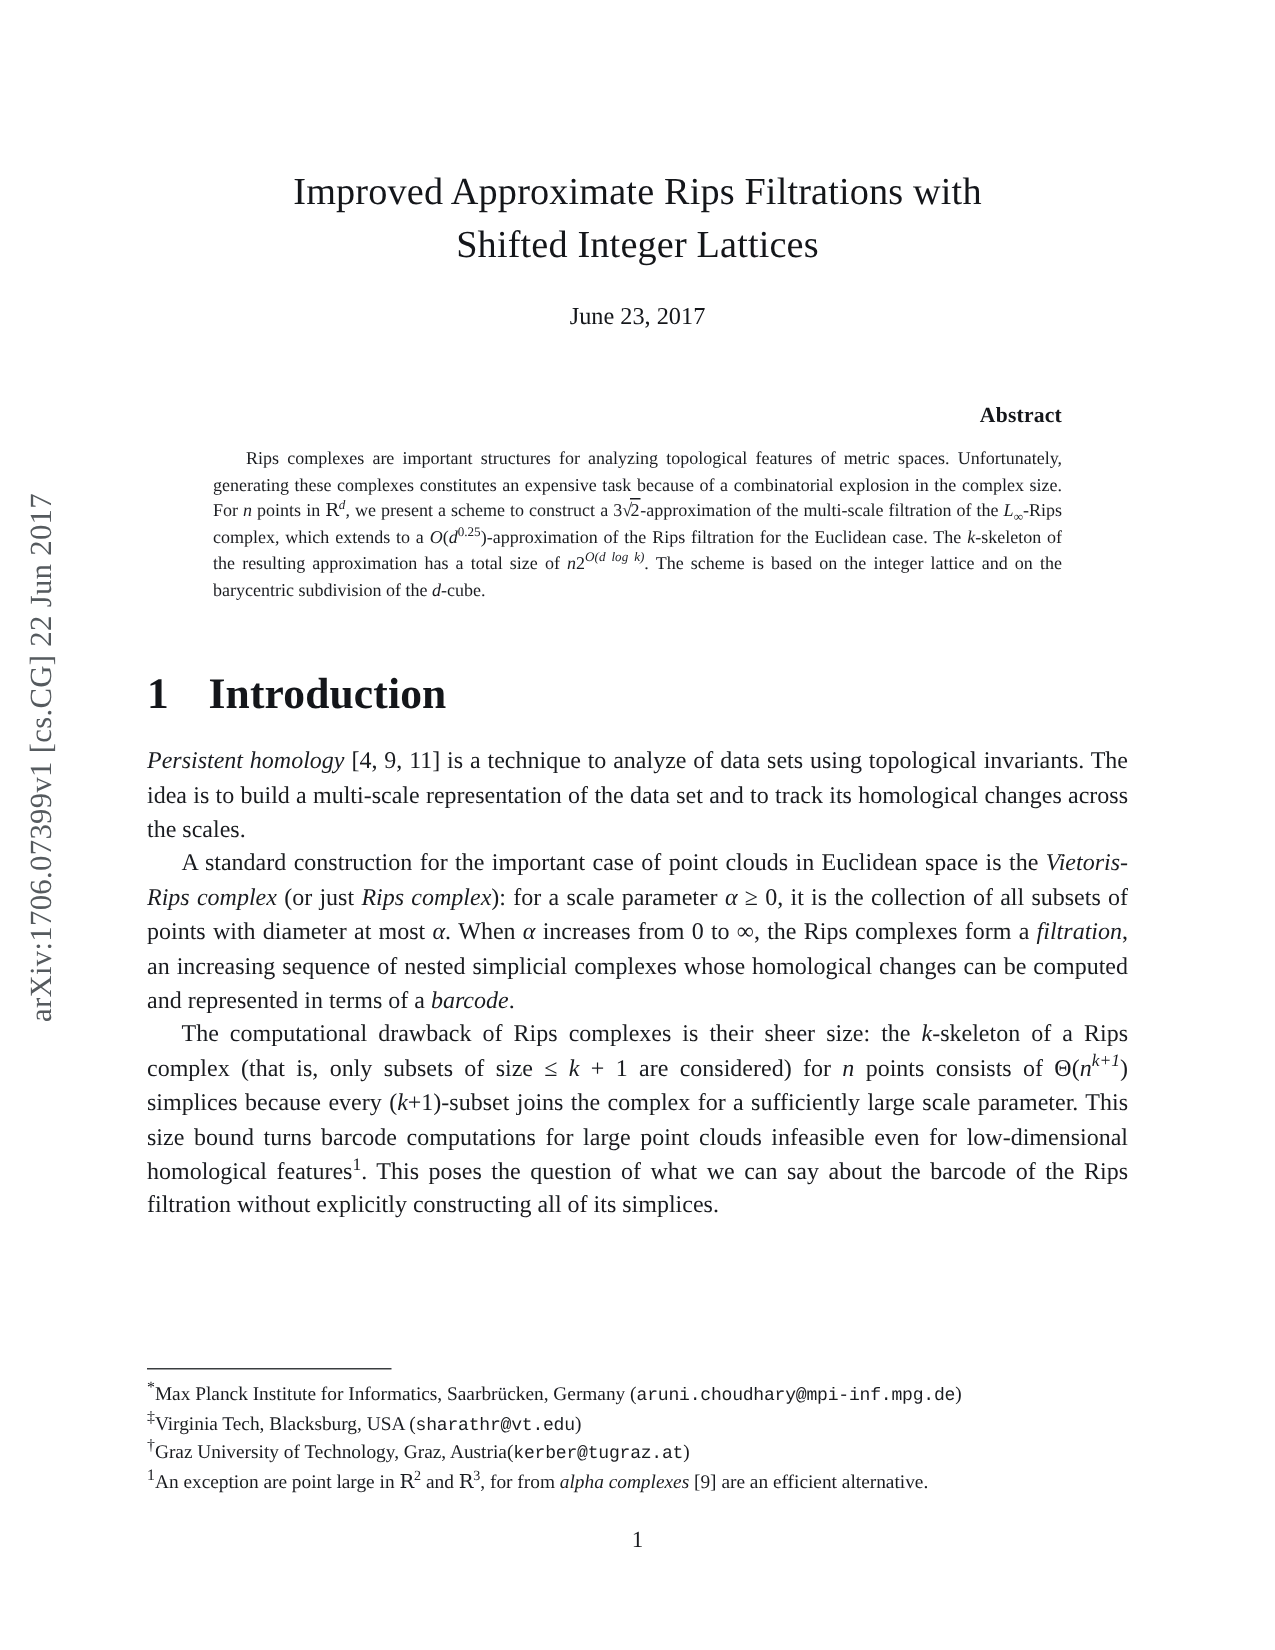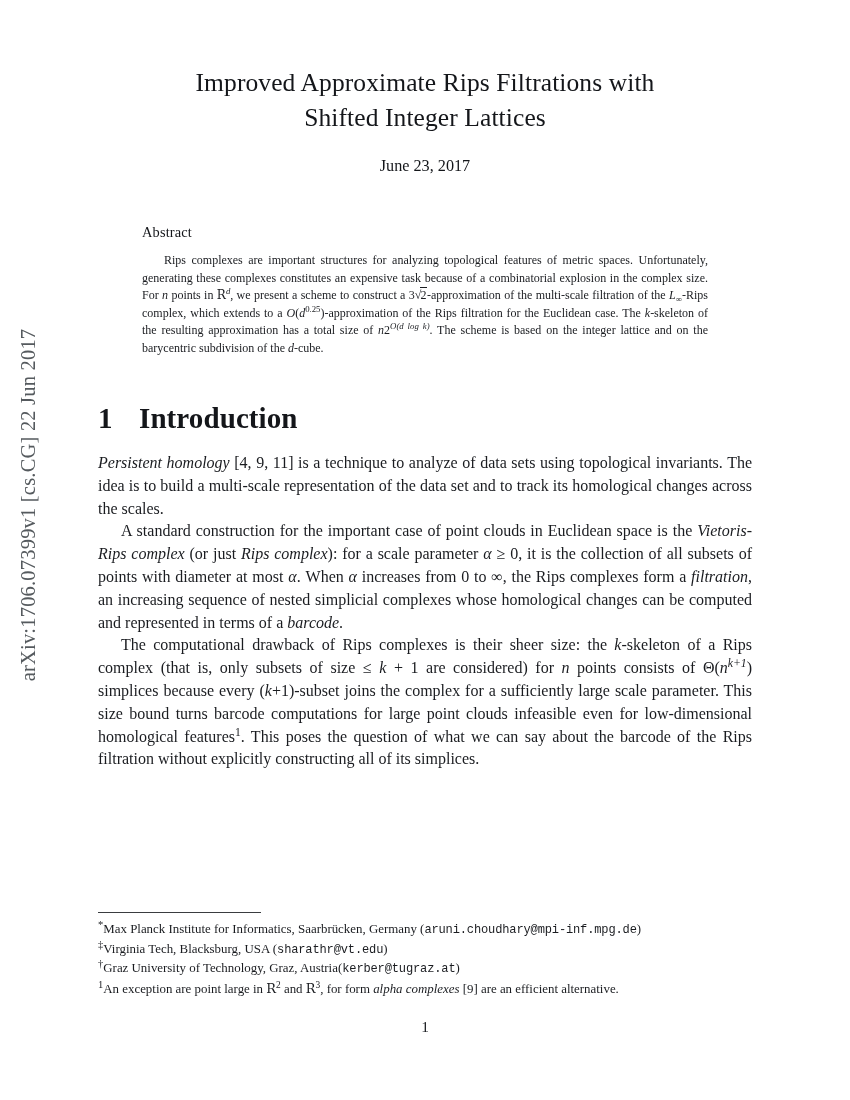--- a/index.html
+++ b/index.html
@@ -48,21 +48,21 @@
   .content {
     position: absolute;
     left: 98px;
     top: 0;
     width: 654px;
     height: 1100px;
   }
 
   
   .title {
-    margin-top: 65px;
+    margin-top: 110px;
     text-align: center;
     font-size: 25.5px;
     line-height: 1.38;
     letter-spacing: 0.1px;
     color: #14161a;
   }
   .title .line { display: block; }
 
   .authors {
     margin-top: 30px;
@@ -85,22 +85,22 @@
     font-size: 16.2px;
     color: #14161a;
   }
 
   
   .abstract-wrap {
     margin-top: 48px;
     padding: 0 44px;
   }
   .abstract-head {
-    text-align: left;
-    font-weight: normal;
+    text-align: right;
+    font-weight: bold;
     font-size: 14.4px;
     letter-spacing: 0.15px;
     margin-bottom: 11px;
     color: #14161a;
   }
   .abstract-body {
     font-size: 12px;
     line-height: 1.455;
     text-align: justify;
     text-justify: inter-word;
@@ -221,19 +221,19 @@
 
     <div class="footnotes">
       <div class="footnote-rule"></div>
 
       <div class="fn"><sup class="mark">*</sup><span>Max Planck Institute for Informatics, Saarbrücken, Germany (</span><span class="mono">aruni.choudhary@mpi-inf.mpg.de</span><span>)</span></div>
 
       <div class="fn"><sup class="mark">‡</sup><span>Virginia Tech, Blacksburg, USA (</span><span class="mono">sharathr@vt.edu</span><span>)</span></div>
 
       <div class="fn"><sup class="mark">†</sup><span>Graz University of Technology, Graz, Austria(</span><span class="mono">kerber@tugraz.at</span><span>)</span></div>
 
-      <div class="fn"><sup class="mark">1</sup><span>An exception are point large in </span><span class="bb">R</span><sup class="sp">2</sup><span> and </span><span class="bb">R</span><sup class="sp">3</sup><span>, for form </span><span class="it">alpha complexes</span><span> [9] are an efficient alternative.</span></div>
+      <div class="fn"><sup class="mark">1</sup><span>An exception are point large in </span><span class="bb">R</span><sup class="sp">2</sup><span> and </span><span class="bb">R</span><sup class="sp">3</sup><span>, for from </span><span class="it">alpha complexes</span><span> [9] are an efficient alternative.</span></div>
     </div>
 
     <div class="folio">1</div>
 
   </div>
 </div>
 
 </body></html>

